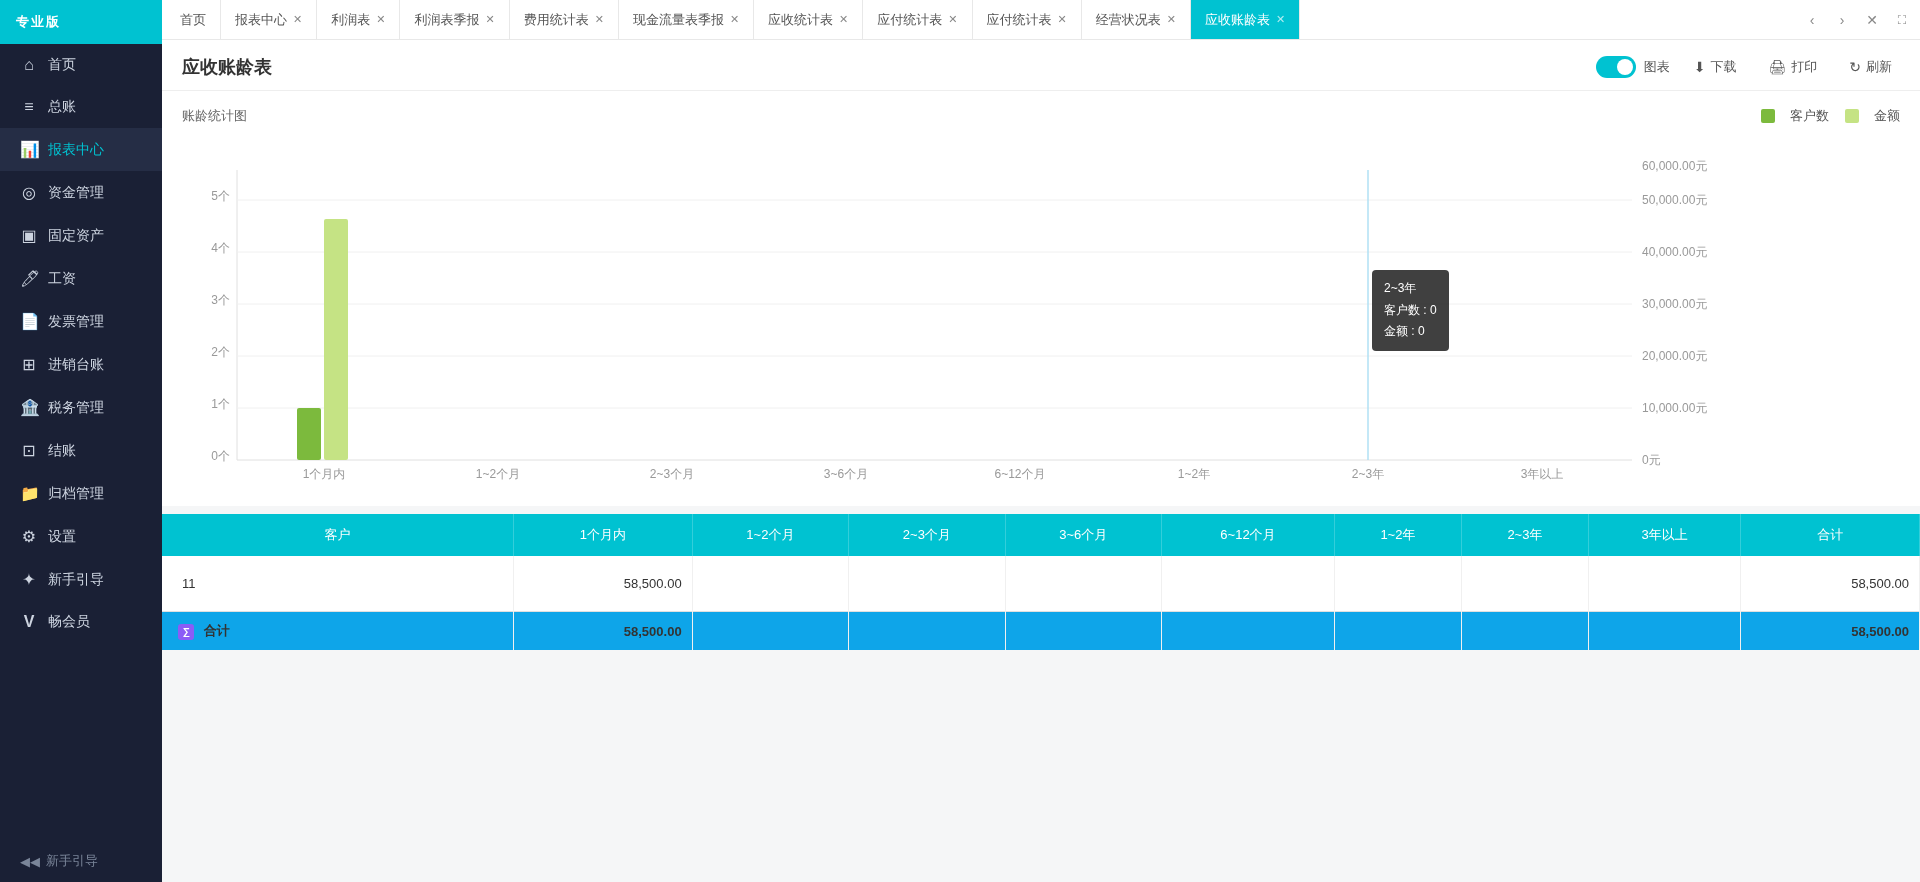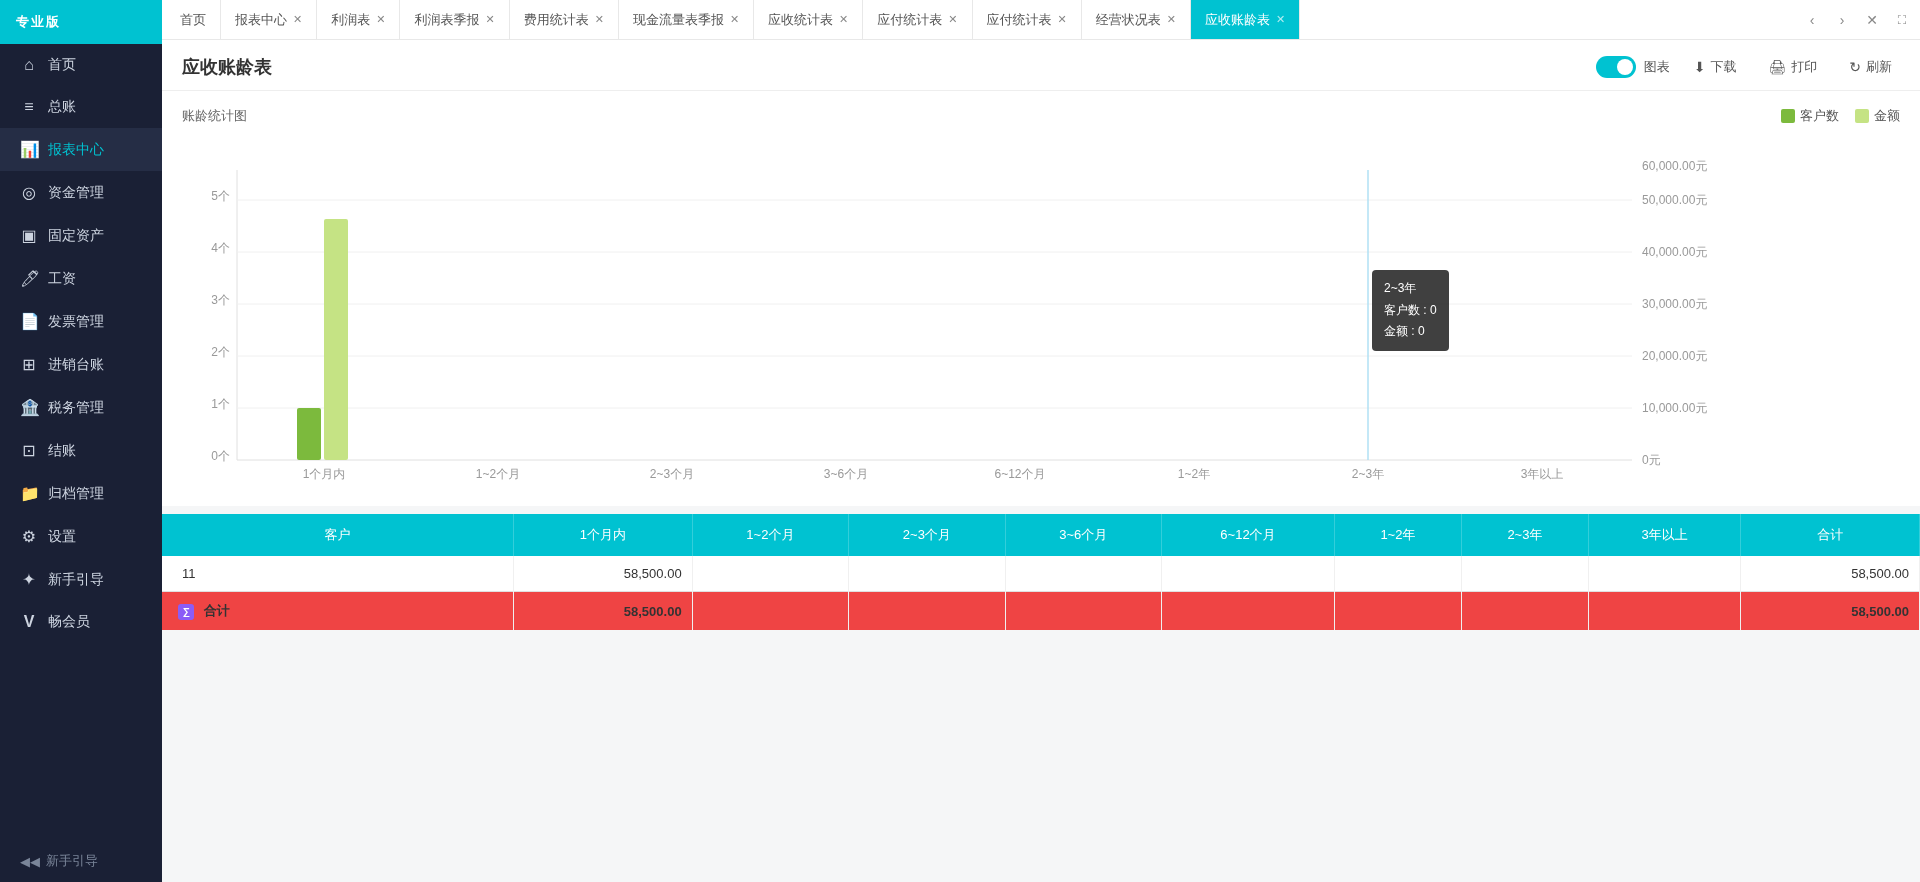--- a/index.html
+++ b/index.html
@@ -183,21 +183,21 @@
       margin-bottom: 25px;
     }
     .chart-title { font-size: 13px; color: #666; }
     .chart-legend {
       display: flex;
       align-items: center;
       gap: 16px;
       font-size: 13px;
       color: #555;
     }
-    .legend-item { display: flex; align-items: center; gap: 5px; justify-content: center; }
+    .legend-item { display: flex; align-items: center; gap: 15px; justify-content: center; }
     .legend-dot { width: 14px; height: 14px; border-radius: 2px; }
 
     
     .chart-tooltip {
       position: absolute;
       background: rgba(30,30,30,0.85);
       color: white;
       font-size: 12px;
       padding: 8px 12px;
       border-radius: 4px;
@@ -225,27 +225,27 @@
       padding: 12px 10px;
       text-align: center;
       font-weight: 500;
       border-right: 1px solid rgba(255,255,255,0.2);
     }
     .data-table thead th:first-child { text-align: center; margin-left: 28px; }
     .data-table tbody tr {
       border-bottom: 1px solid #f0f0f0;
     }
     .data-table tbody td {
-      padding: 10px 10px;
+      padding: 20px 10px;
       text-align: right;
       color: #333;
       border-right: 1px solid #f0f0f0;
     }
     .data-table tbody td:first-child { text-align: left; padding-left: 20px; }
-    .data-table tfoot tr { background: #ef4444; }
+    .data-table tfoot tr { background: #0ea5e9; }
     .data-table tfoot td {
       padding: 10px 10px;
       text-align: right;
       font-weight: bold;
       color: #333;
       border-right: 1px solid #f0f0f0;
       border-top: 1px solid #e0e0e0;
     }
     .data-table tfoot td:first-child {
       text-align: left;

